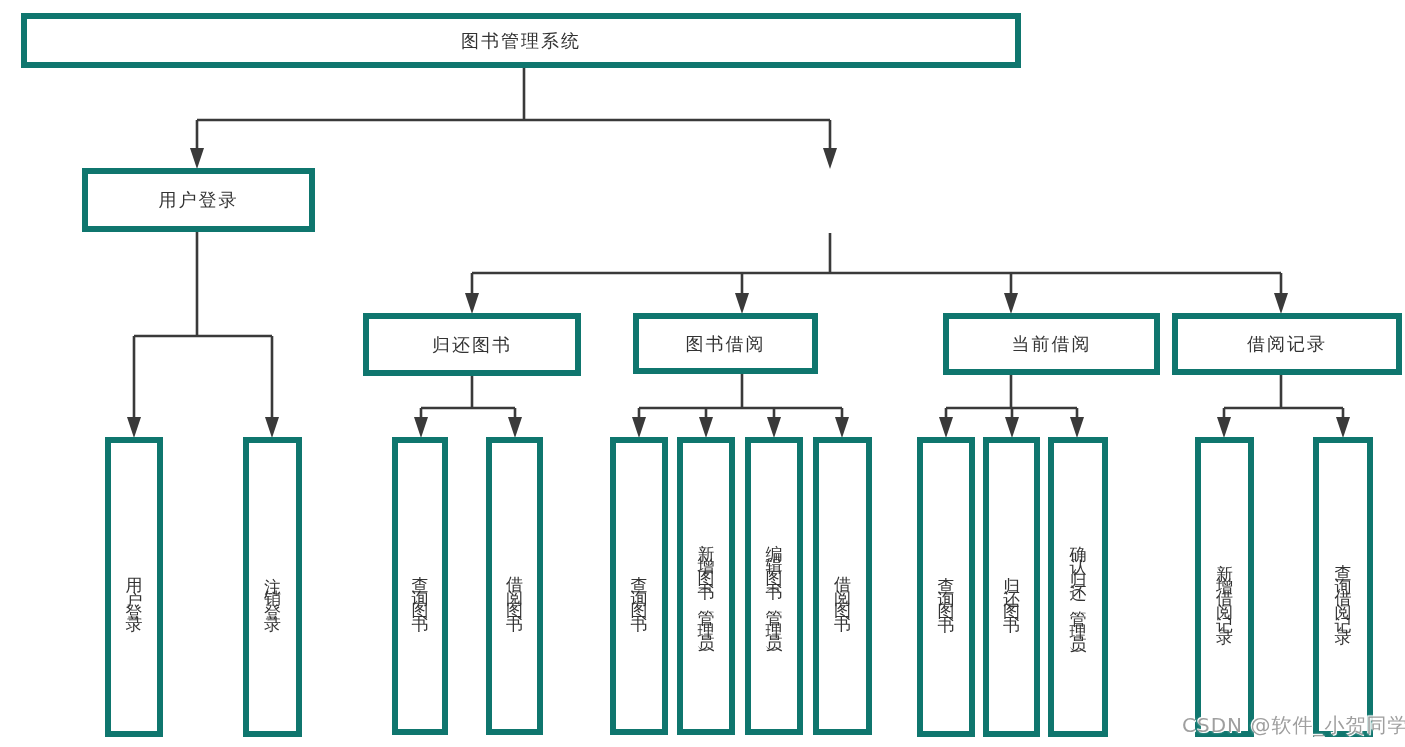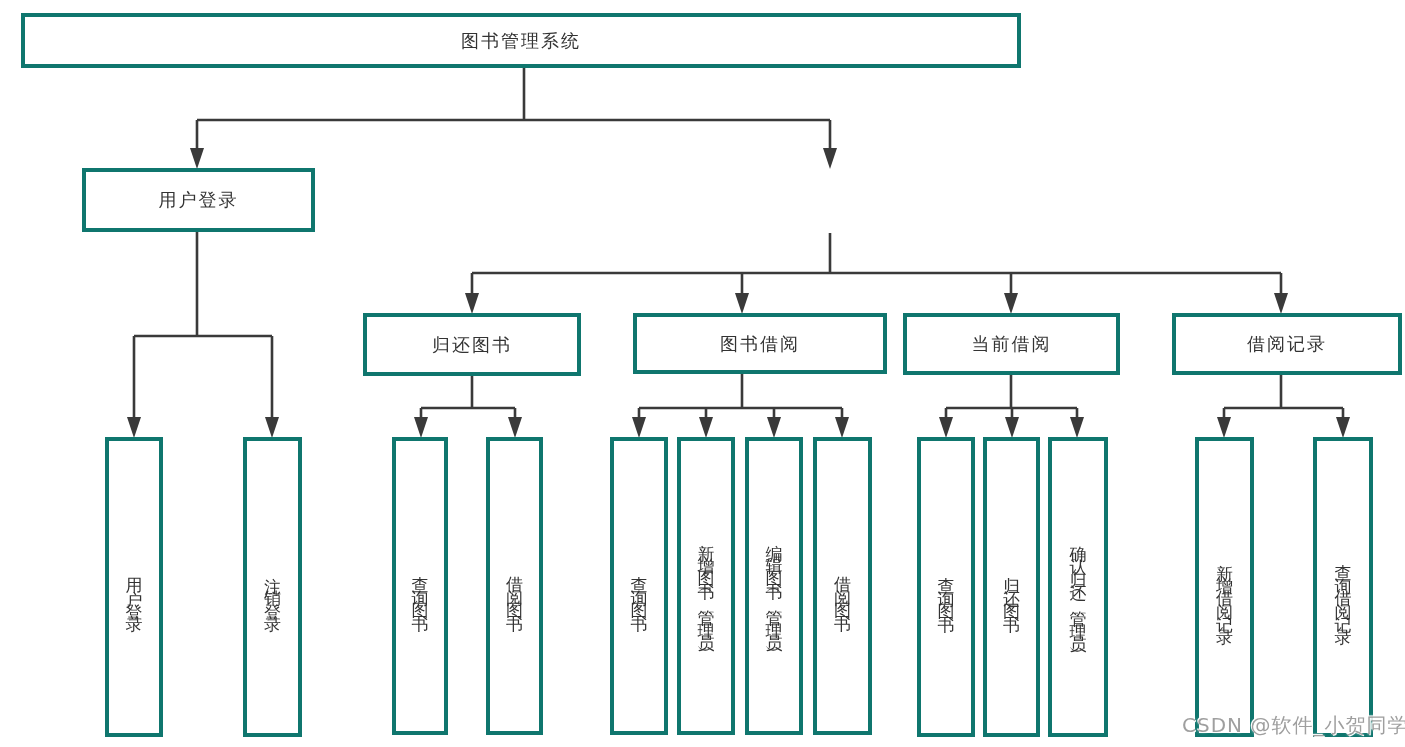--- a/index.html
+++ b/index.html
@@ -7,21 +7,21 @@
     position:relative;
     width:1405px;height:747px;
     background:#ffffff;
     font-family:"DejaVu Sans","Liberation Sans",sans-serif;
     overflow:hidden;
   }
   .wires{position:absolute;left:0;top:0;width:1405px;height:747px;}
   .node{
     position:absolute;
     box-sizing:border-box;
-    border:4px solid #0f766e;
+    border:6px solid #0f766e;
     background:#ffffff;
     display:flex;
     align-items:center;
     justify-content:center;
     color:#333333;
     font-size:18px;
     letter-spacing:2px;
     z-index:2;
   }
   .node.vert{
@@ -99,24 +99,24 @@
     <span>图书管理系统</span>
   </div>
 
   <div class="node" style="left:82px;top:168px;width:233px;height:64px;">
     <span>用户登录</span>
   </div>
 
   <div class="node" style="left:363px;top:313px;width:218px;height:63px;">
     <span>归还图书</span>
   </div>
-  <div class="node" style="left:633px;top:313px;width:254px;height:61px;">
+  <div class="node" style="left:633px;top:313px;width:185px;height:61px;">
     <span>图书借阅</span>
   </div>
-  <div class="node" style="left:903px;top:313px;width:217px;height:62px;">
+  <div class="node" style="left:943px;top:313px;width:217px;height:62px;">
     <span>当前借阅</span>
   </div>
   <div class="node" style="left:1172px;top:313px;width:230px;height:62px;">
     <span>借阅记录</span>
   </div>
 
   <div class="node vert" style="left:105px;top:437px;width:58px;height:300px;">
     <span class="vtext">用户登录</span>
   </div>
   <div class="node vert" style="left:243px;top:437px;width:59px;height:300px;">

